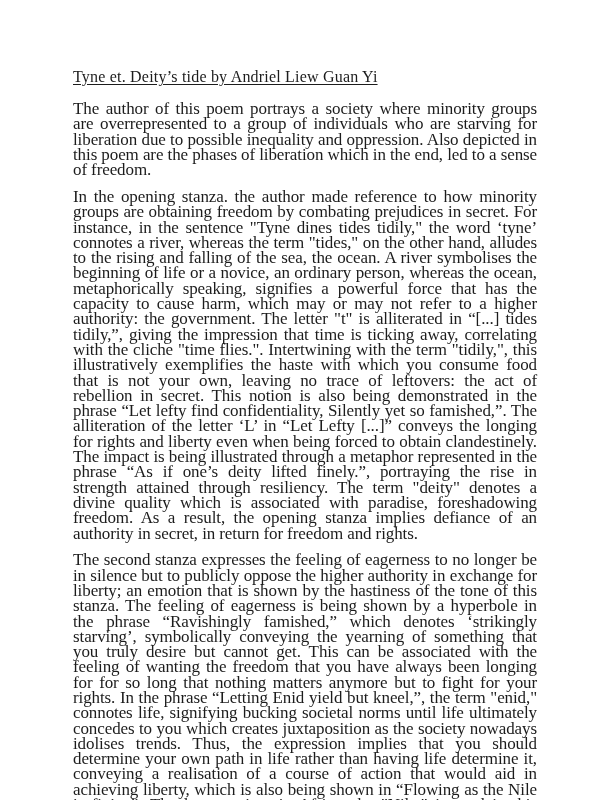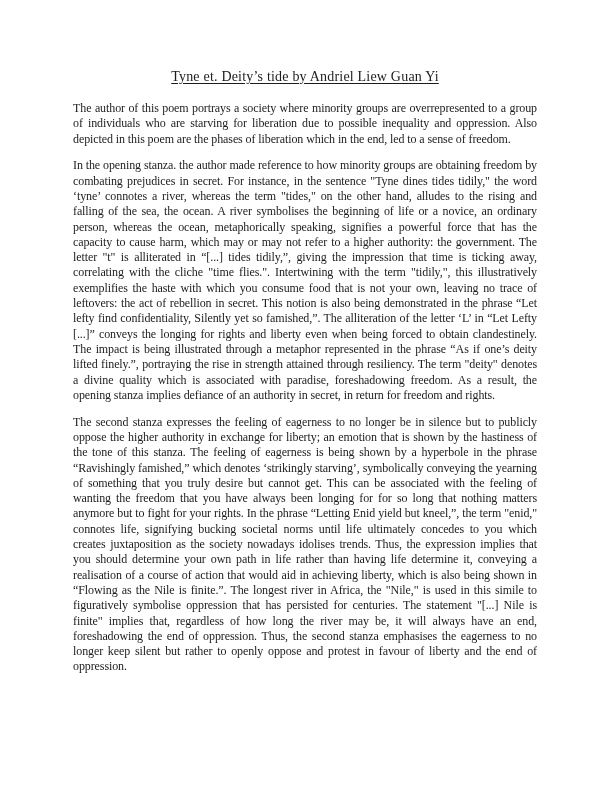--- a/index.html
+++ b/index.html
@@ -12,32 +12,31 @@
     width: 606px;
     height: 800px;
     background: #ffffff;
     color: #1c1c1c;
     font-family: "Liberation Serif", serif;
     box-sizing: border-box;
     padding: 69px 69px 0 73px;
     overflow: hidden;
   }
   .doc-title {
-    font-size: 14px;
+    font-size: 16px;
     line-height: 16px;
     font-weight: normal;
-    text-align: center;
     text-decoration: underline;
     text-underline-offset: 2px;
     margin: 0 0 16px 0;
     letter-spacing: 0.2px;
     white-space: nowrap;
   }
   .doc-paragraph {
-    font-size: 12px;
+    font-size: 17px;
     line-height: 15.3px;
     letter-spacing: -0.1px;
     text-align: justify;
     margin: 0 0 11.5px 0;
   }
 </style>
 </head>
 <body>
 
 <div class="page">

